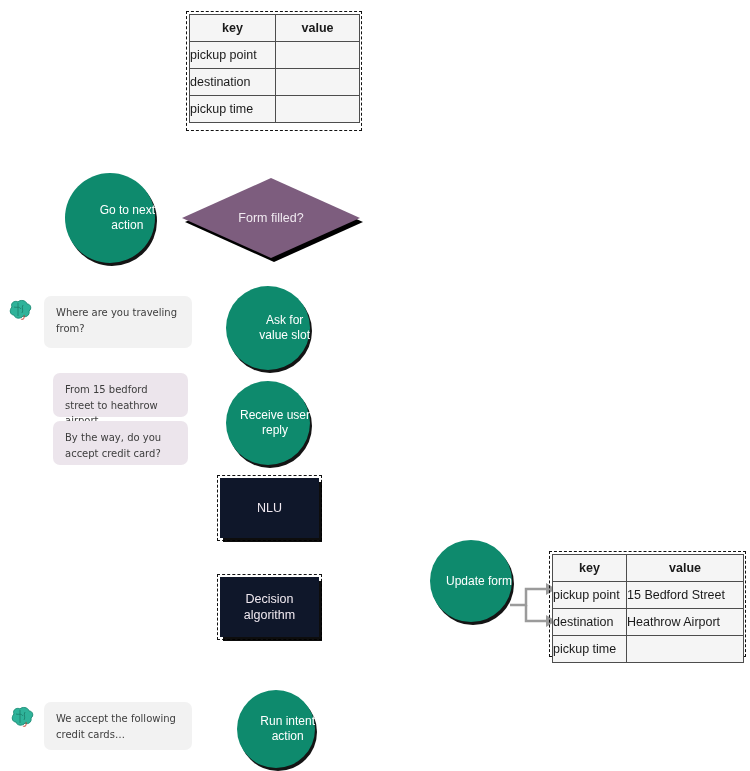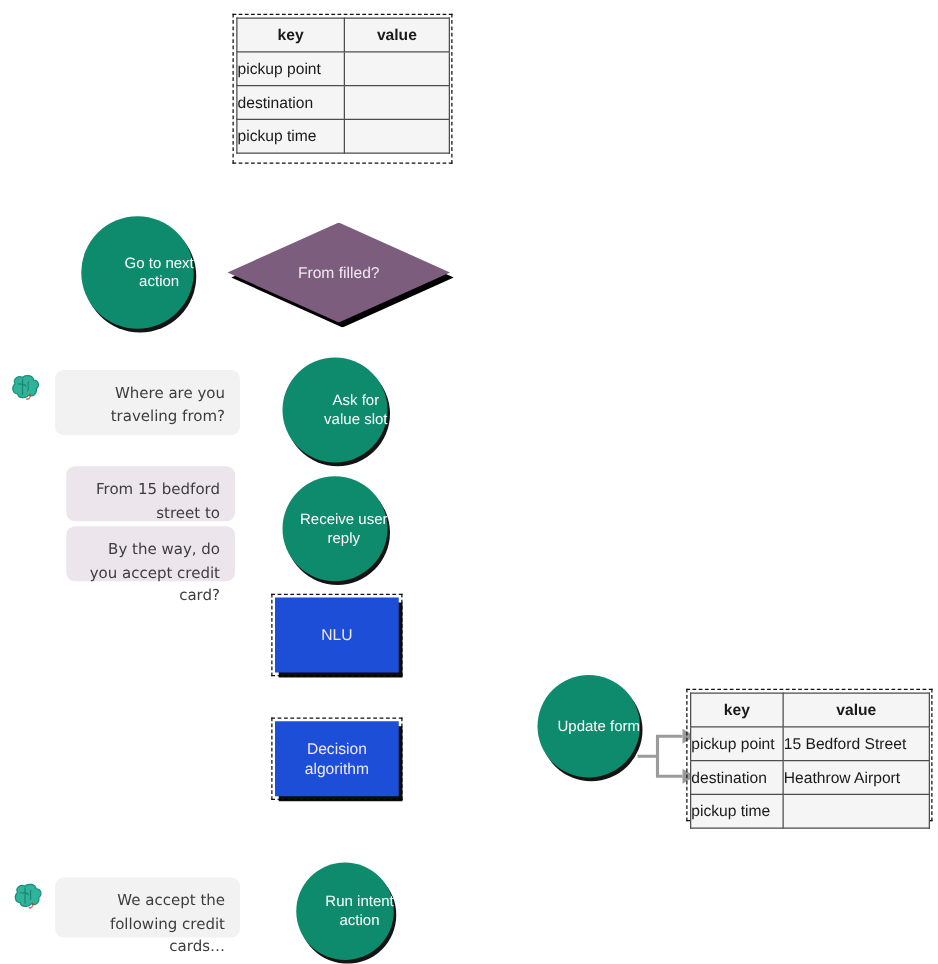--- a/index.html
+++ b/index.html
@@ -82,43 +82,42 @@
     display: flex;
     align-items: center;
     justify-content: center;
     color: #f0e9f0;
     font-size: 12.5px;
   }
 
   
   .proc {
     position: absolute;
-    background: #1d4ed8;
+    background: #0f172a;
     color: #f0e9f0;
     display: flex;
     align-items: center;
     justify-content: center;
     text-align: center;
     font-size: 12.5px;
     line-height: 1.3;
     box-sizing: border-box;
     box-shadow: 3px 4px 0 rgba(0,0,0,0.95);
   }
 
   
   .bubble {
     position: absolute;
     box-sizing: border-box;
     border-radius: 7px;
     padding: 9px 12px;
-    font-size: 12px;
+    font-size: 10px;
     line-height: 1.55;
     color: #3d3d3d;
     font-family: "DejaVu Sans", sans-serif;
-    text-align: right;
   }
   .bubble.bot  { background: #f2f2f2; }
   .bubble.user { background: #ece5ec; }
 
   
   .brain-icon { position: absolute; }
 
   
   .arrow-svg { position: absolute; overflow: visible; }
 </style>
@@ -155,21 +154,21 @@
 </table>
 
 <div class="circle" style="left:65px; top:173px; width:90px; height:90px;">
   <span style="white-space:pre-line;">Go to next
 action</span>
 </div>
 
 <div class="diamond-wrap" style="left:182px; top:178px; width:178px; height:80px;">
   <div class="diamond-shadow"></div>
   <div class="diamond"></div>
-  <div class="diamond-label">From filled?</div>
+  <div class="diamond-label">Form filled?</div>
 </div>
 
 <svg class="brain-icon" style="left:6px; top:298px;" width="28" height="26" viewBox="0 0 28 26">
   <path d="M6 9 C4 5, 9 2, 12 4 C14 1.5, 20 2, 21 6 C25 6, 26 11, 23 13
            C24 17, 20 20, 17 18 C15 21, 9 21, 8 17 C4 17, 3 12, 6 9 Z" fill="#2fb39a" stroke="#1d8f78" stroke-width="1"></path>
   <path d="M12 5 L12 18 M8 9 C11 10, 13 8, 15 11 M17 7 C15 10, 18 12, 16 15" fill="none" stroke="#1a7a66" stroke-width="0.9" opacity="0.85"></path>
   <path d="M18 17 C19 20, 17 22, 15 21" fill="none" stroke="#c0392b" stroke-width="1.2" opacity="0.7"></path>
 </svg>
 
 <div class="bubble bot" style="left:44px; top:296px; width:148px; height:52px;">

